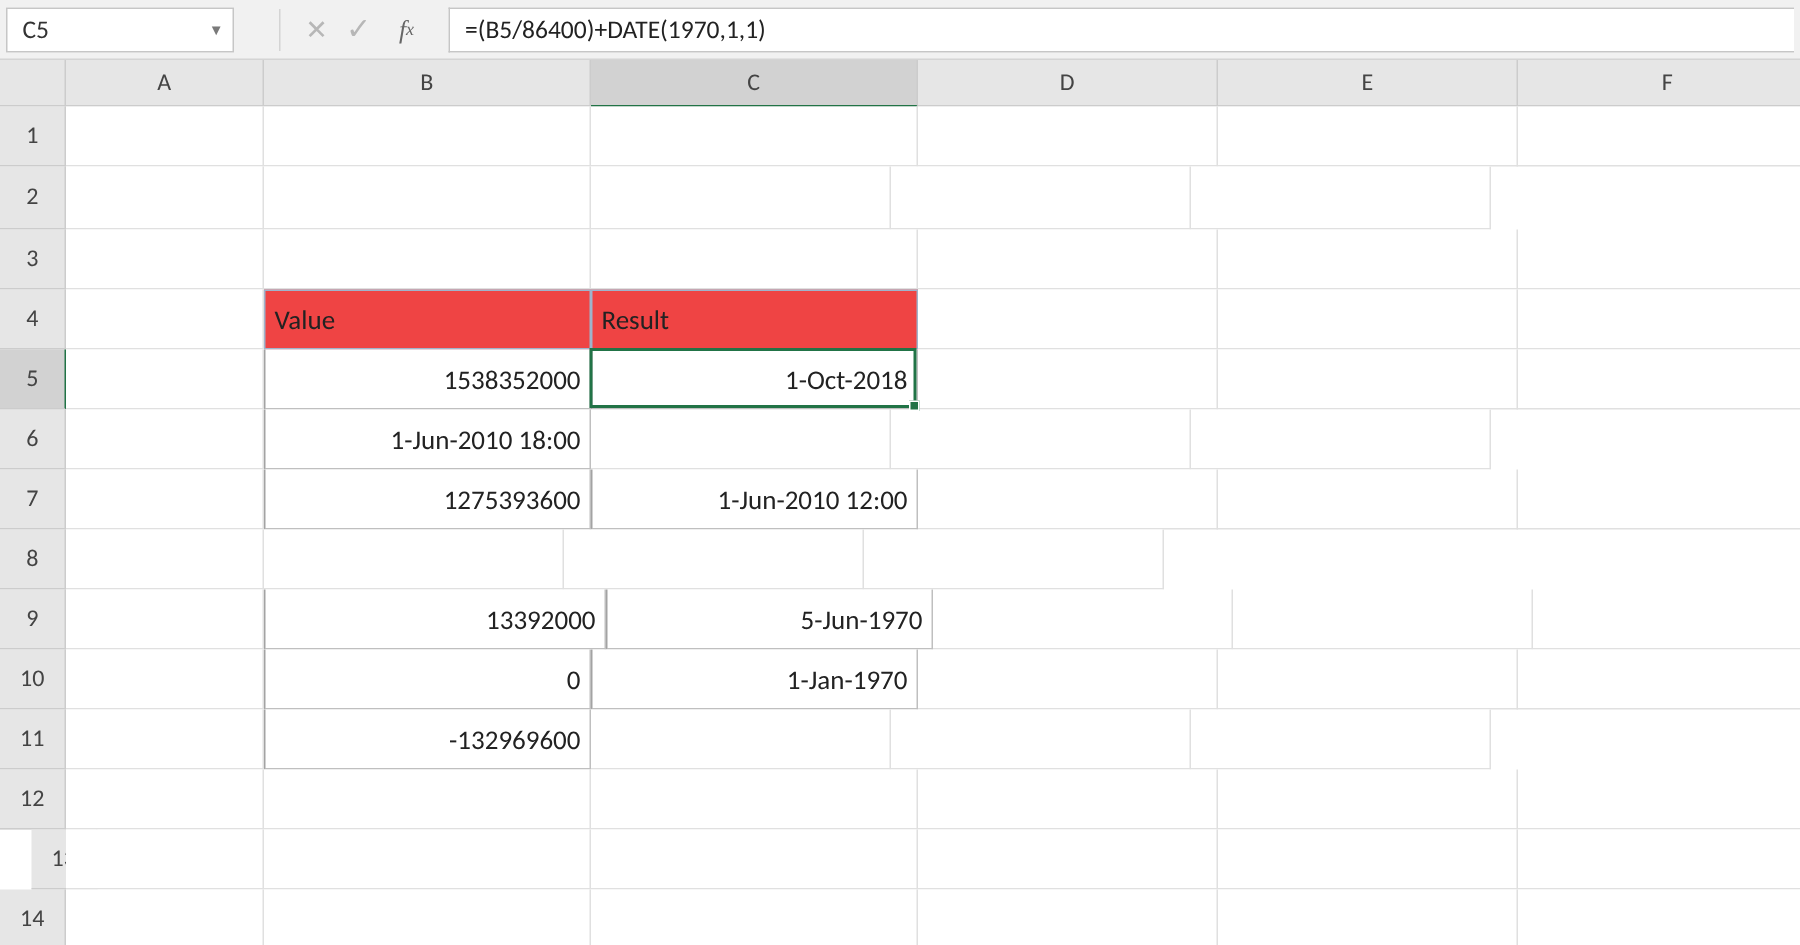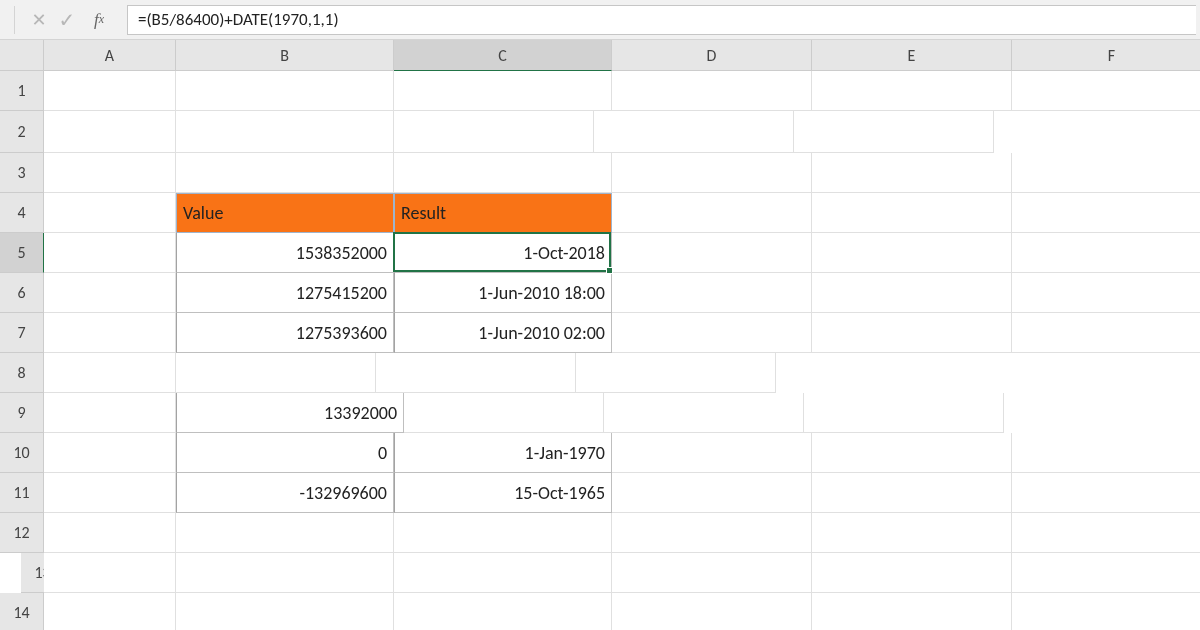--- a/index.html
+++ b/index.html
@@ -144,21 +144,21 @@
     white-space: nowrap;
   }
   .cell.right { justify-content: flex-end; }
   .cell.left { justify-content: flex-start; }
   .title-cell {
     font-weight: bold;
     font-size: 19px;
     color: #222;
   }
   .table-header {
-    background: #f97316;
+    background: #ef4444;
     border: 1px solid #9fb4cc !important;
     color: #222;
   }
   .table-cell {
     border-left: 1px solid #a3a3a3;
     border-right: 1px solid #bfbfbf;
     border-bottom: 1px solid #bfbfbf;
   }
   .selection-box {
     position: absolute;
@@ -174,20 +174,24 @@
     background: #217346;
     border: 1px solid #fff;
     right: -4px;
     bottom: -4px;
   }
 </style>
 </head>
 <body>
 
 <div class="formula-bar-area">
+  <div class="name-box">
+    <span>C5</span>
+    <span class="dropdown-arrow">▼</span>
+  </div>
   <div class="fb-divider"></div>
   <div class="fb-btn cancel">✕</div>
   <div class="fb-btn enter">✓</div>
   <div class="fb-fx">f<span style="font-size:12px;vertical-align:-3px">x</span></div>
   <div class="formula-input">
     <span>=(B5/86400)+DATE(1970,1,1)</span>
   </div>
 </div>
 
 <div class="sheet">
@@ -251,59 +255,58 @@
       <div class="row">
         <div class="cell " style="width: 132px; height: 40px;"></div>
         <div class="cell right table-cell" style="width: 218px; height: 40px;">1538352000</div>
         <div class="cell right table-cell" style="width: 218px; height: 40px;">1-Oct-2018</div>
         <div class="cell " style="width: 200px; height: 40px;"></div>
         <div class="cell " style="width: 200px; height: 40px;"></div>
         <div class="cell " style="width: 200px; height: 40px;"></div>
       </div>
       <div class="row">
         <div class="cell " style="width: 132px; height: 40px;"></div>
-        <div class="cell right table-cell" style="width: 218px; height: 40px;">1275415200</div>
         <div class="cell right table-cell" style="width: 218px; height: 40px;">1-Jun-2010 18:00</div>
         <div class="cell " style="width: 200px; height: 40px;"></div>
         <div class="cell " style="width: 200px; height: 40px;"></div>
         <div class="cell " style="width: 200px; height: 40px;"></div>
       </div>
       <div class="row">
         <div class="cell " style="width: 132px; height: 40px;"></div>
         <div class="cell right table-cell" style="width: 218px; height: 40px;">1275393600</div>
-        <div class="cell right table-cell" style="width: 218px; height: 40px;">1-Jun-2010 02:00</div>
+        <div class="cell right table-cell" style="width: 218px; height: 40px;">1-Jun-2010 12:00</div>
         <div class="cell " style="width: 200px; height: 40px;"></div>
         <div class="cell " style="width: 200px; height: 40px;"></div>
         <div class="cell " style="width: 200px; height: 40px;"></div>
       </div>
       <div class="row">
         <div class="cell " style="width: 132px; height: 40px;"></div>
         <div class="cell " style="width: 200px; height: 40px;"></div>
         <div class="cell " style="width: 200px; height: 40px;"></div>
         <div class="cell " style="width: 200px; height: 40px;"></div>
       </div>
       <div class="row">
         <div class="cell " style="width: 132px; height: 40px;"></div>
         <div class="cell right table-cell" style="width: 228px; height: 40px;">13392000</div>
+        <div class="cell right table-cell" style="width: 218px; height: 40px;">5-Jun-1970</div>
         <div class="cell " style="width: 200px; height: 40px;"></div>
         <div class="cell " style="width: 200px; height: 40px;"></div>
         <div class="cell " style="width: 200px; height: 40px;"></div>
       </div>
       <div class="row">
         <div class="cell " style="width: 132px; height: 40px;"></div>
         <div class="cell right table-cell" style="width: 218px; height: 40px;">0</div>
         <div class="cell right table-cell" style="width: 218px; height: 40px; text-align: right;">1-Jan-1970</div>
         <div class="cell " style="width: 200px; height: 40px;"></div>
         <div class="cell " style="width: 200px; height: 40px;"></div>
         <div class="cell " style="width: 200px; height: 40px;"></div>
       </div>
       <div class="row">
         <div class="cell " style="width: 132px; height: 40px;"></div>
         <div class="cell right table-cell" style="width: 218px; height: 40px;">-132969600</div>
-        <div class="cell right table-cell" style="width: 218px; height: 40px;">15-Oct-1965</div>
         <div class="cell " style="width: 200px; height: 40px;"></div>
         <div class="cell " style="width: 200px; height: 40px;"></div>
         <div class="cell " style="width: 200px; height: 40px;"></div>
       </div>
       <div class="row">
         <div class="cell " style="width: 132px; height: 40px;"></div>
         <div class="cell " style="width: 218px; height: 40px;"></div>
         <div class="cell " style="width: 218px; height: 40px;"></div>
         <div class="cell " style="width: 200px; height: 40px;"></div>
         <div class="cell " style="width: 200px; height: 40px;"></div>

